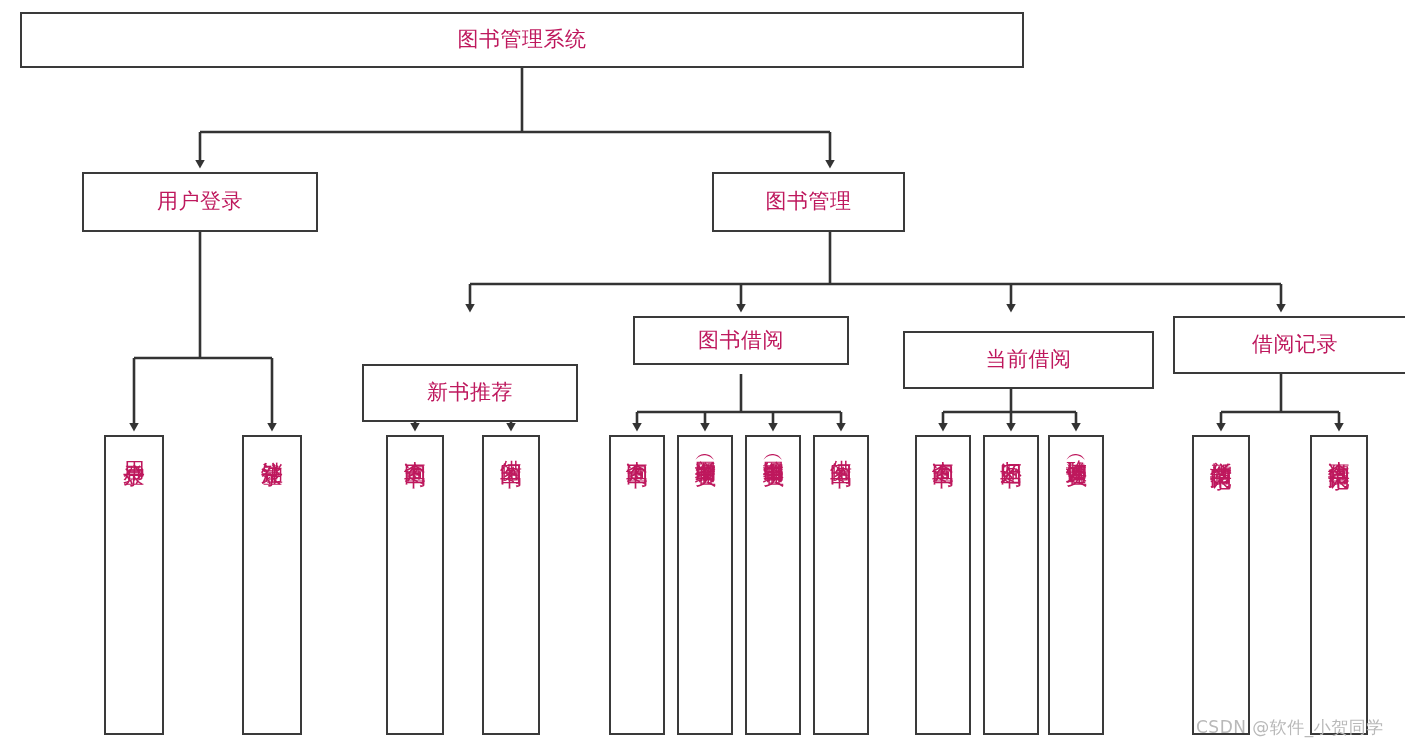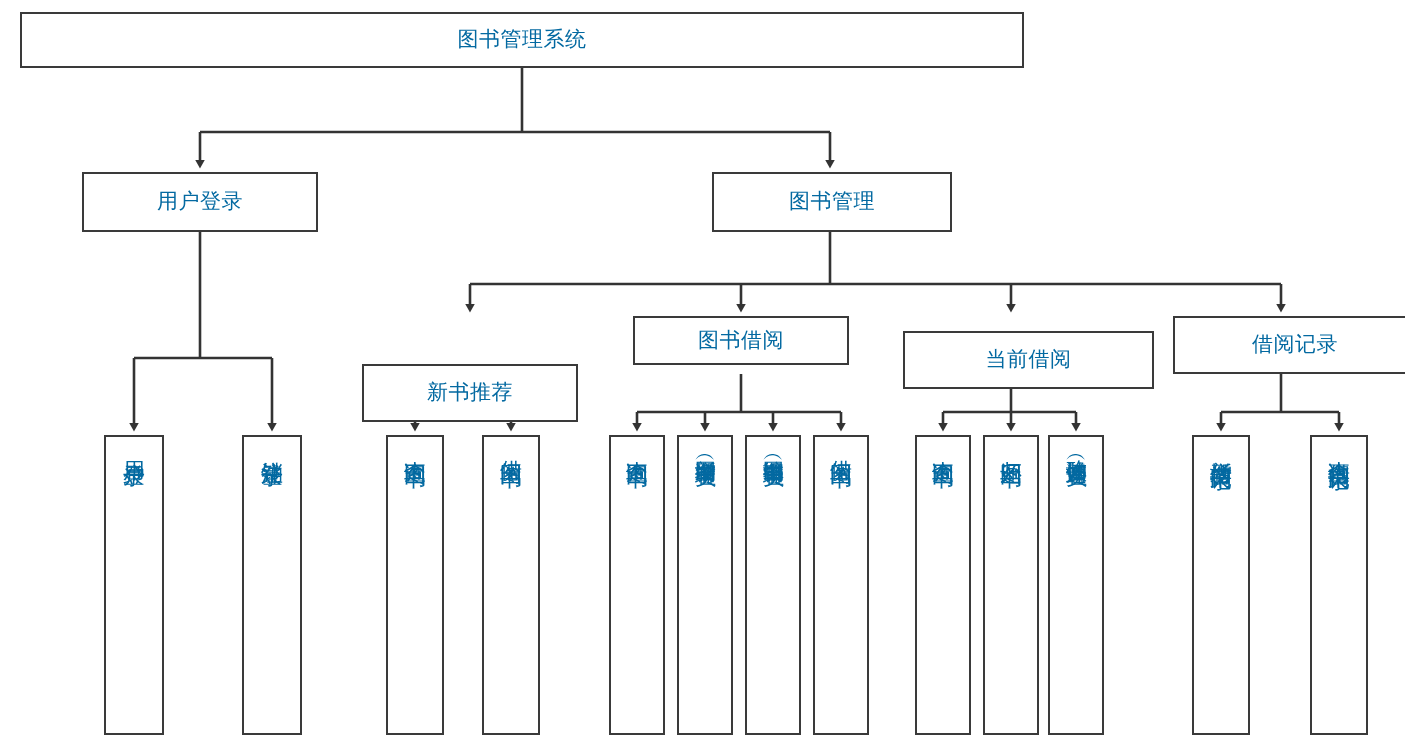--- a/index.html
+++ b/index.html
@@ -25,21 +25,21 @@
     height: 747px;
   }
   .node {
     position: absolute;
     box-sizing: border-box;
     background: #ffffff;
     border: 2px solid #3a3a3a;
     display: flex;
     align-items: center;
     justify-content: center;
-    color: #0369a1;
+    color: #be185d;
   }
   .node .label {
     display: block;
     text-align: center;
     line-height: 1.22;
   }
   .node.horiz .label {
     font-size: 21px;
     letter-spacing: 0.5px;
   }
@@ -116,21 +116,21 @@
       </g>
   </svg>
 
   <div id="nodes-layer">
       <div class="node horiz" style="left: 20px; top: 12px; width: 1004px; height: 56px;">
         <span class="label">图书管理系统</span>
       </div>
       <div class="node horiz" style="left: 82px; top: 172px; width: 236px; height: 60px;">
         <span class="label">用户登录</span>
       </div>
-      <div class="node horiz" style="left: 712px; top: 172px; width: 240px; height: 60px;">
+      <div class="node horiz" style="left: 712px; top: 172px; width: 193px; height: 60px;">
         <span class="label">图书管理</span>
       </div>
       <div class="node horiz" style="left: 362px; top: 316px; width: 216px; height: 58px; margin-top: 48px;">
         <span class="label">新书推荐</span>
       </div>
       <div class="node horiz" style="left: 633px; top: 316px; width: 216px; height: 49px;">
         <span class="label">图书借阅</span>
       </div>
       <div class="node horiz" style="left: 903px; top: 331px; width: 251px; height: 58px;">
         <span class="label">当前借阅</span>
@@ -172,14 +172,15 @@
         <span class="label">确认归还（管理员）</span>
       </div>
       <div class="node vert" style="left: 1192px; top: 435px; width: 58px; height: 300px;">
         <span class="label">新增借阅记录</span>
       </div>
       <div class="node vert" style="left: 1310px; top: 435px; width: 58px; height: 300px;">
         <span class="label">查询借阅记录</span>
       </div>
     </div>
 
+  <div class="watermark" style="left: 1196px; top: 716px;">CSDN @软件_小贺同学</div>
 
 </div>
 
 </body></html>

